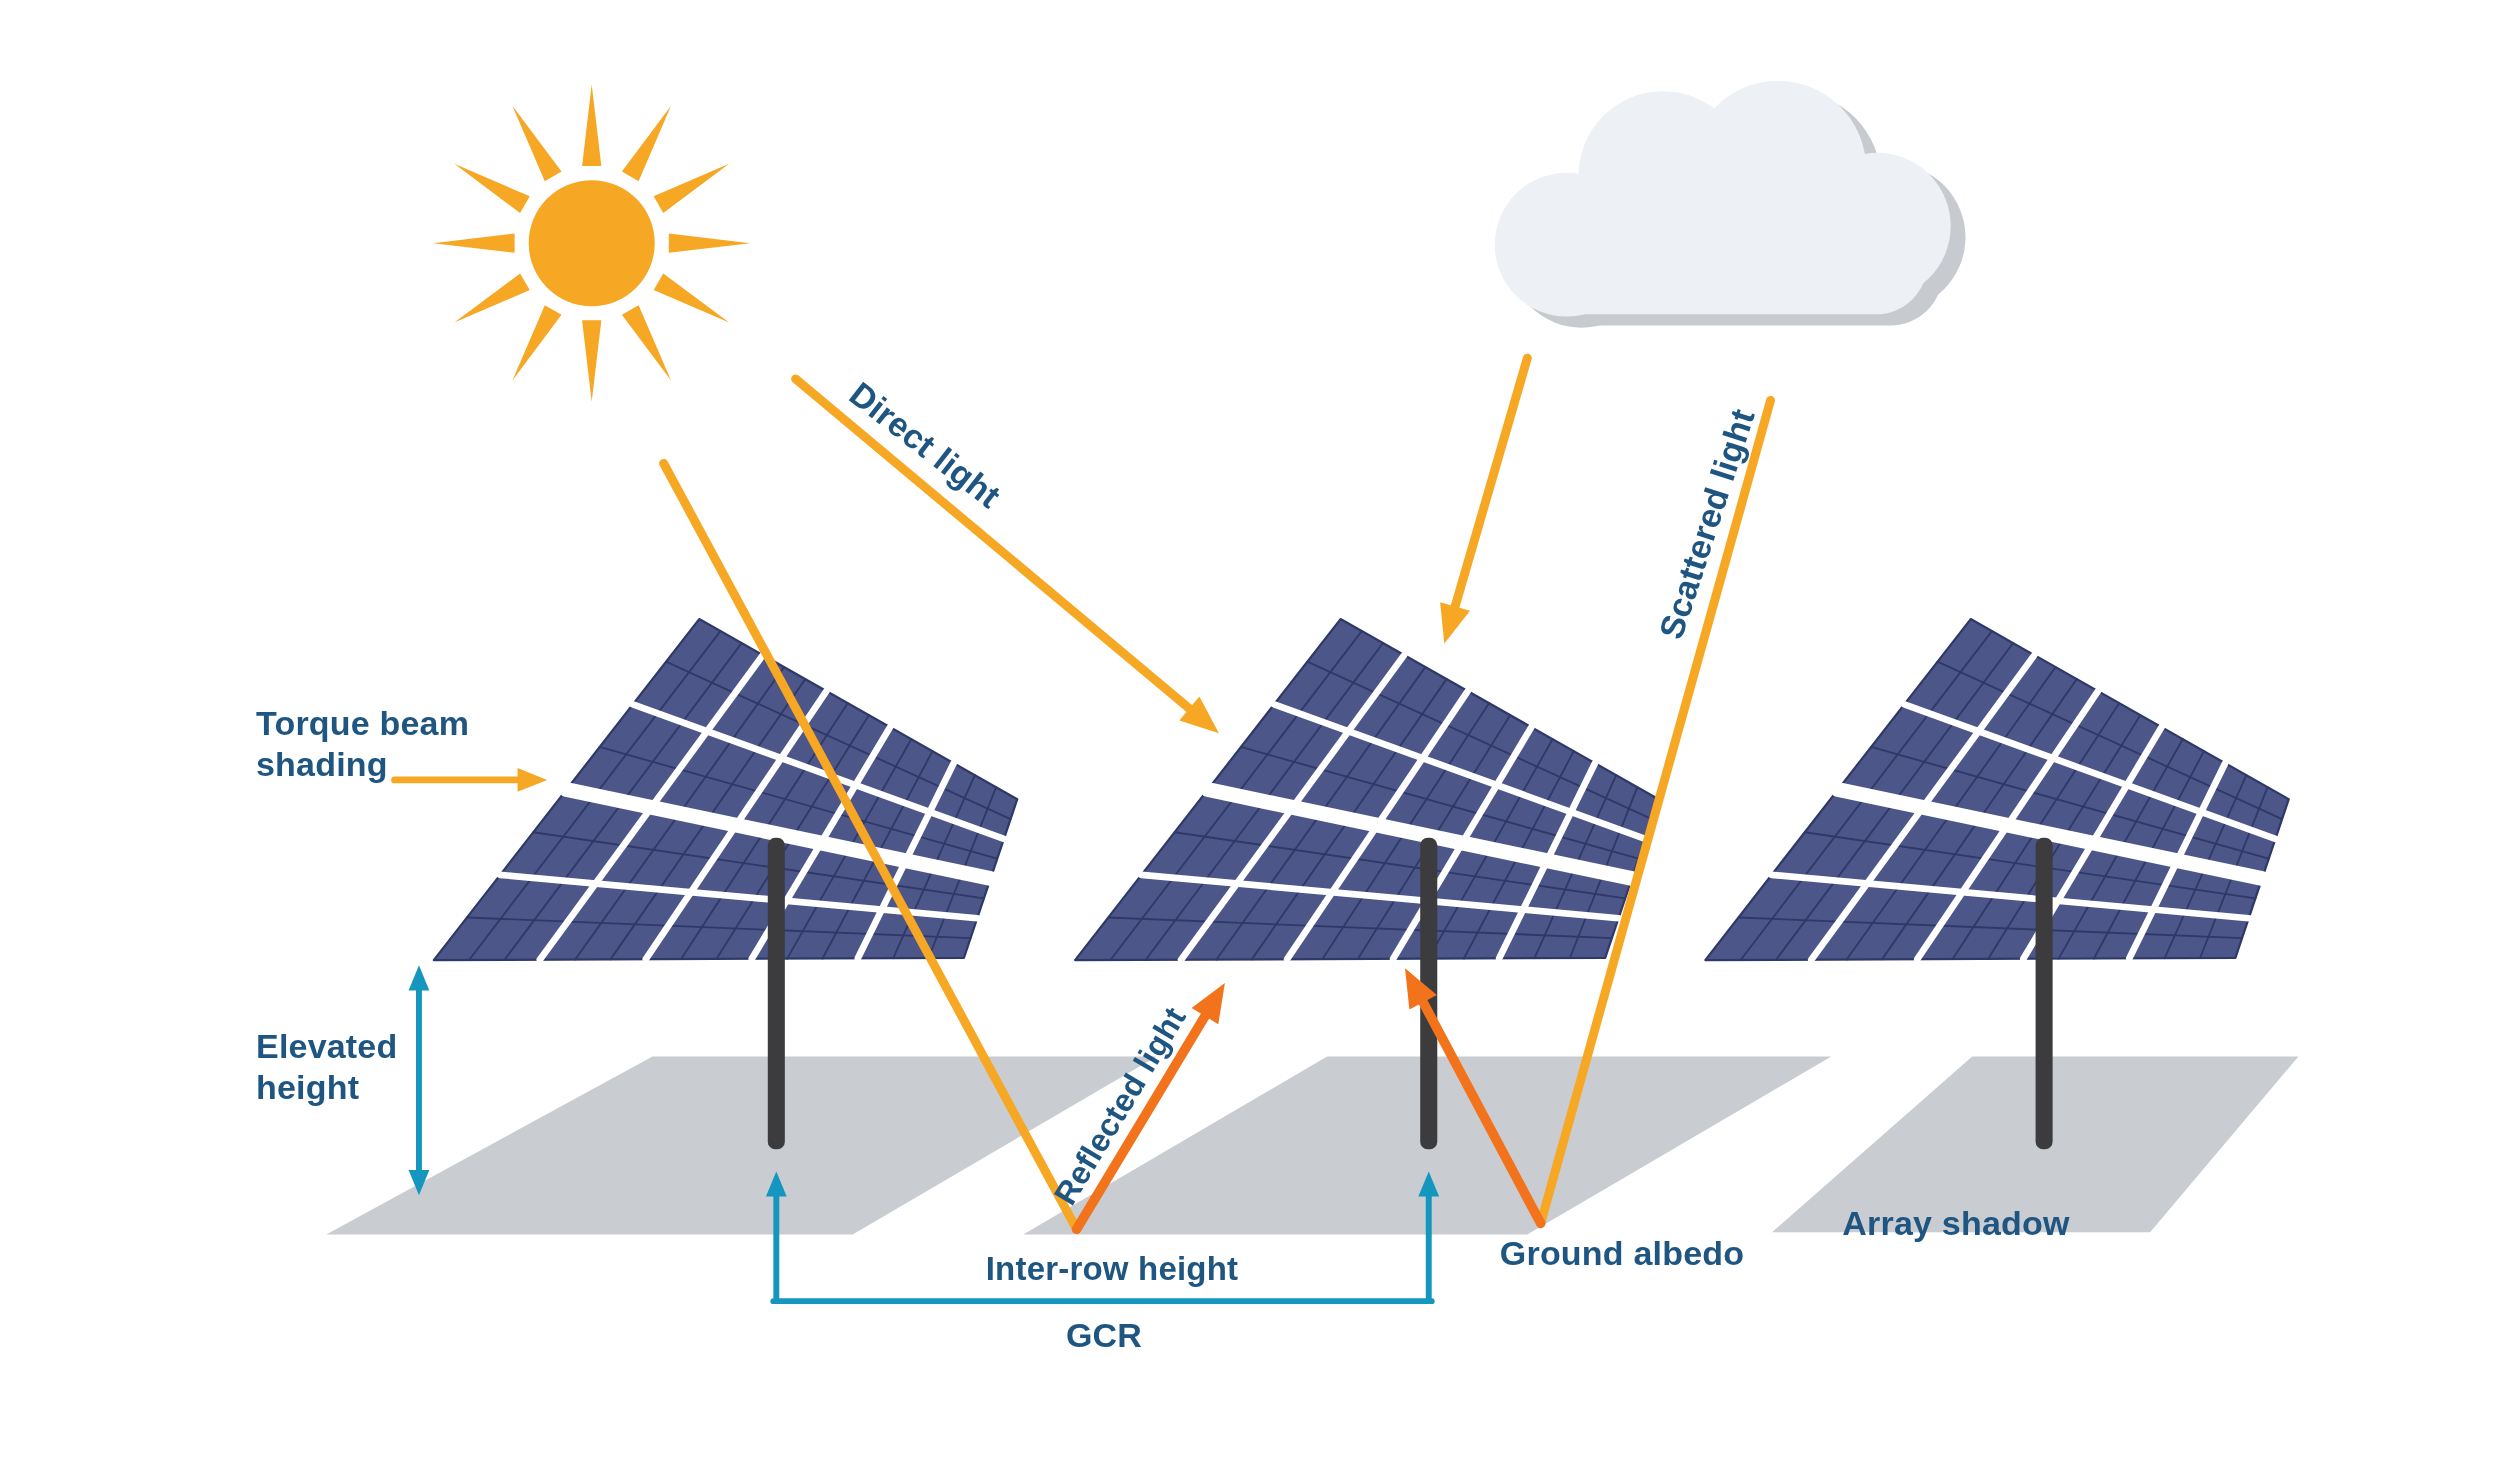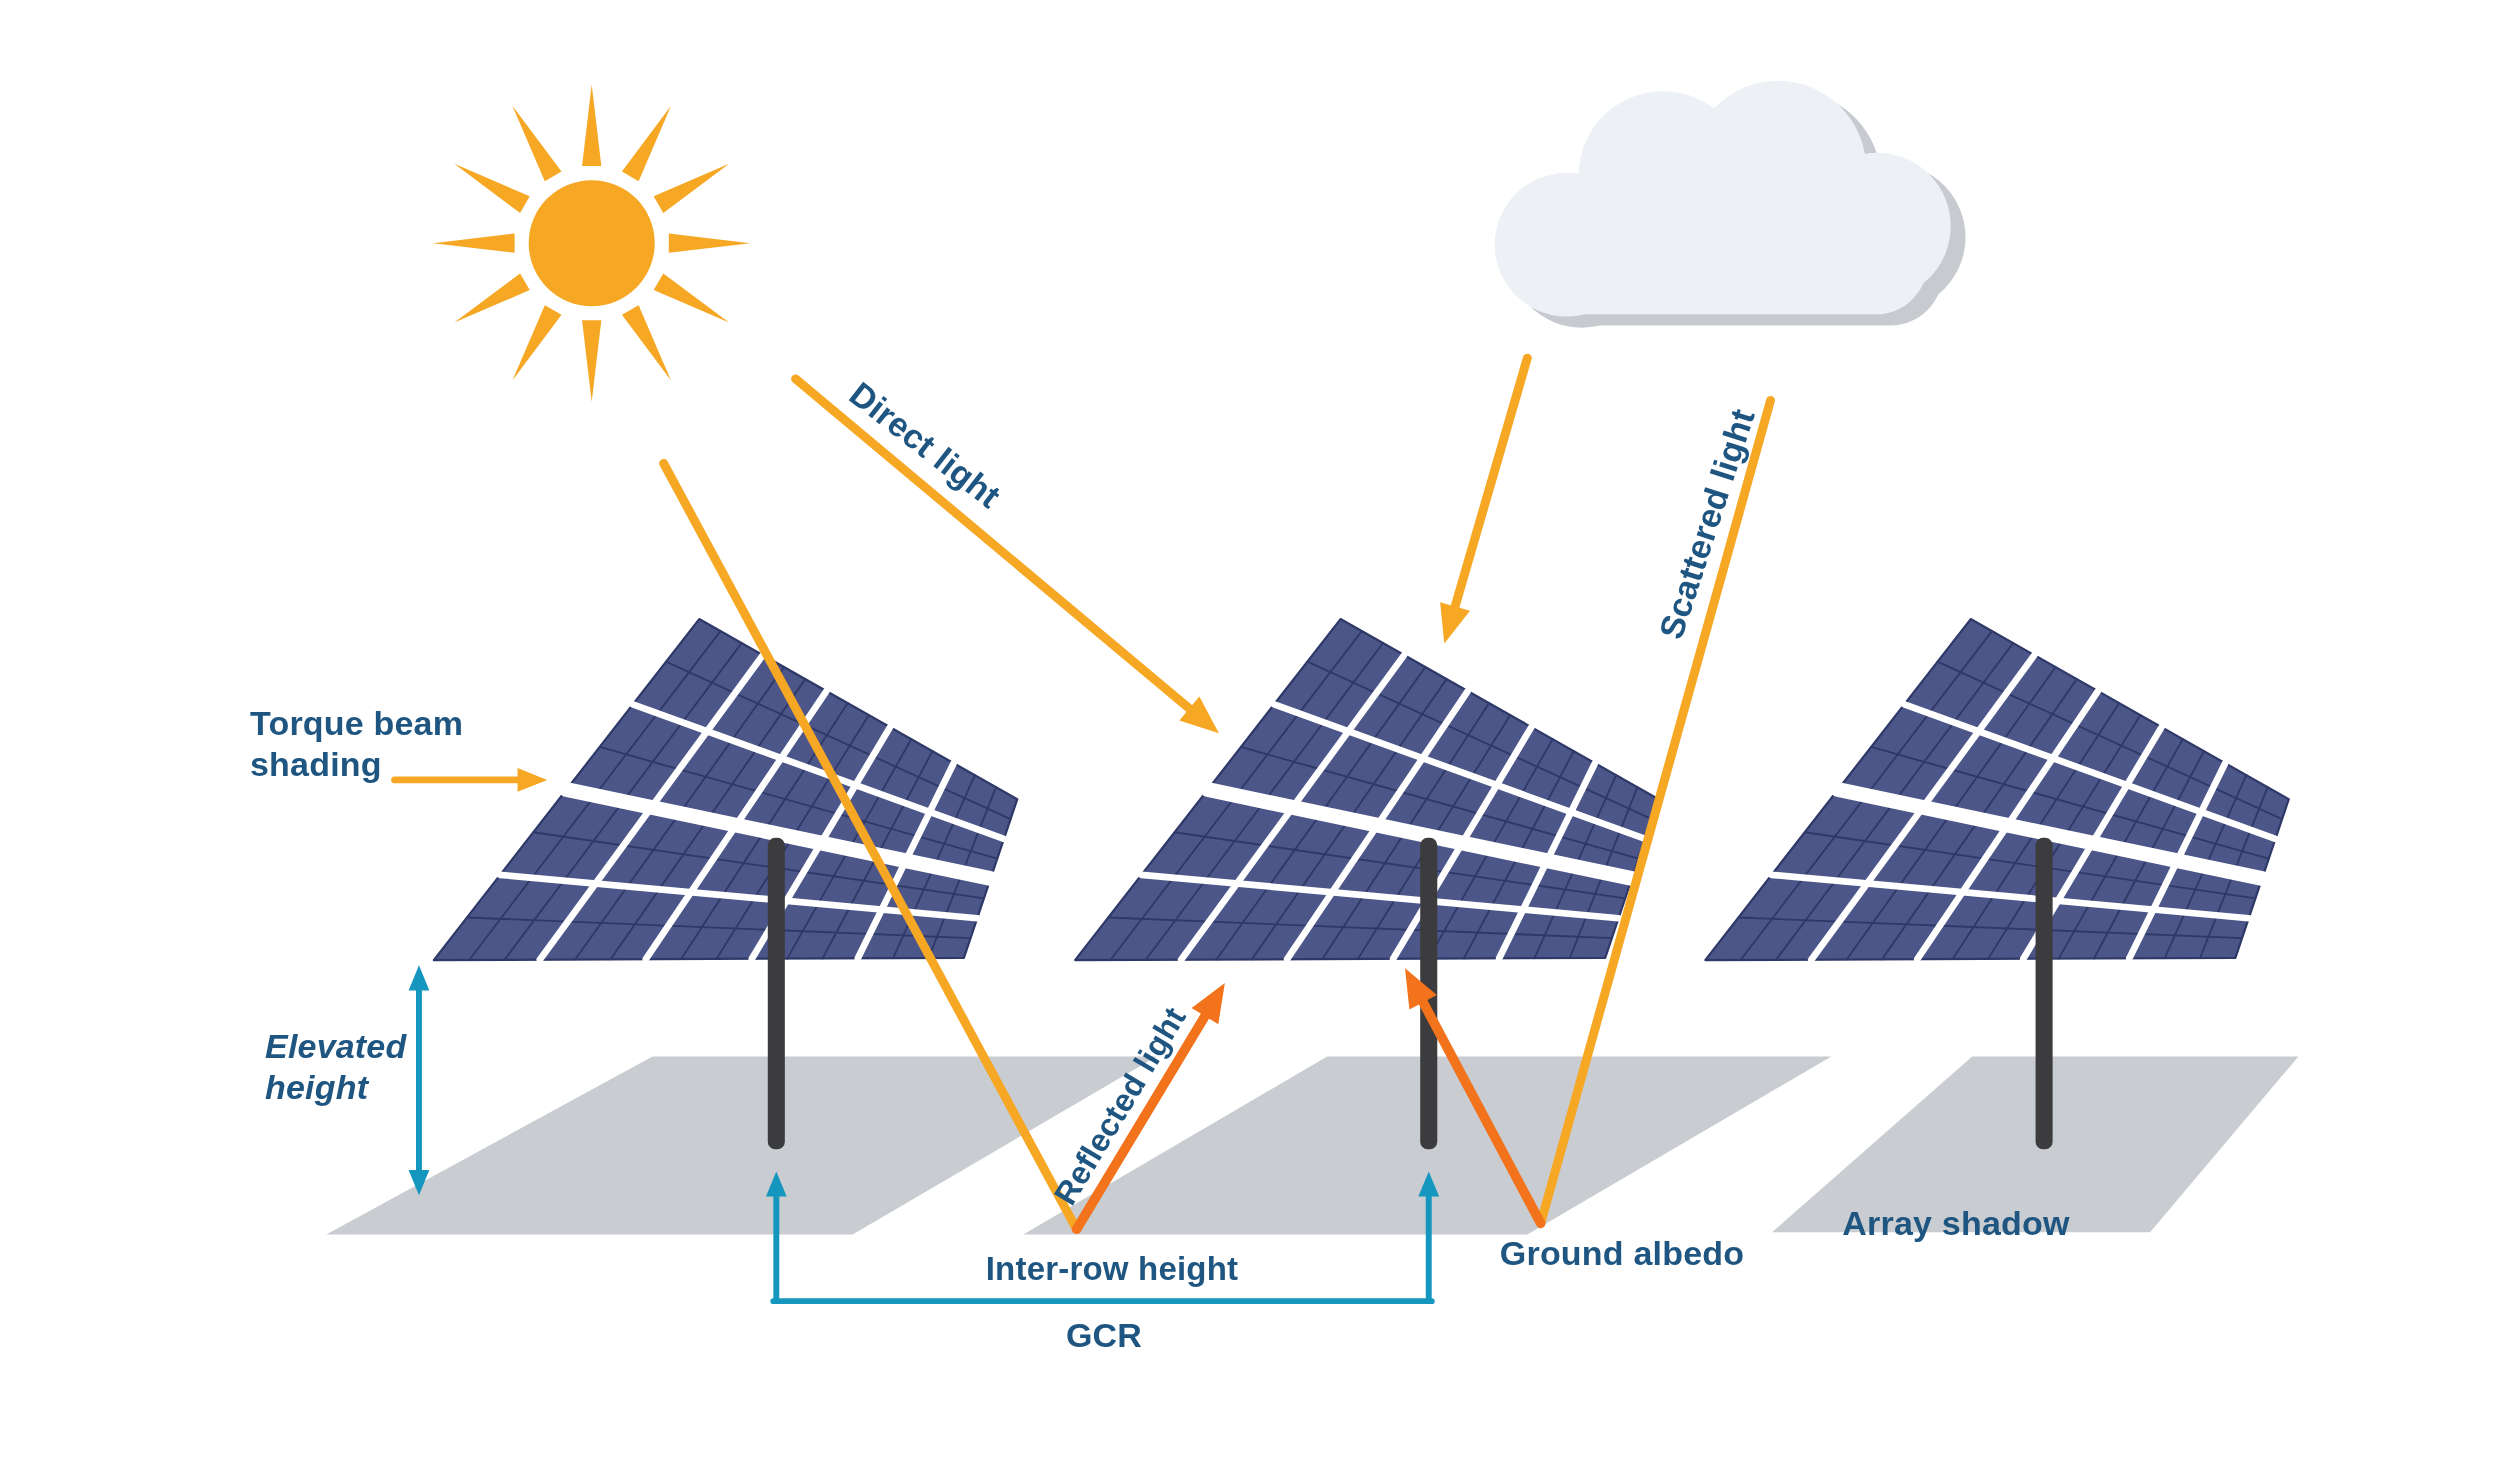--- a/index.html
+++ b/index.html
@@ -7,22 +7,22 @@
     position:relative;width:2512px;height:1465px;overflow:hidden;
     background:var(--bg,#fff);
     font-family:"Liberation Sans", sans-serif;
   }
   .canvas svg{position:absolute;left:0;top:0;}
   .lbl{
     position:absolute;color:var(--text-blue,#1f5581);
     font-weight:600;font-size:34px;line-height:1.2;letter-spacing:0.2px;
     white-space:pre-line;
   }
-  #lbl-torque{left:250px;top:703px;}
-  #lbl-elevated{left:265px;top:1026px;font-style:italic;}
+  #lbl-torque{left:256px;top:703px;}
+  #lbl-elevated{left:256px;top:1026px;}
   #lbl-direct{left:925px;top:445px;transform:translate(-50%,-50%) rotate(38deg);white-space:nowrap;}
   #lbl-scattered{left:1707px;top:524px;transform:translate(-50%,-50%) rotate(-72deg);white-space:nowrap;}
   #lbl-reflected{left:1120px;top:1106px;transform:translate(-50%,-50%) rotate(-59deg);white-space:nowrap;font-size:32px;}
   #lbl-interrow{left:1112px;top:1269px;transform:translate(-50%,-50%);white-space:nowrap;font-size:33px;}
   #lbl-gcr{left:1104px;top:1335px;transform:translate(-50%,-50%);white-space:nowrap;}
   #lbl-albedo{left:1622px;top:1253px;transform:translate(-50%,-50%);white-space:nowrap;}
   #lbl-arrayshadow{left:1956px;top:1223px;transform:translate(-50%,-50%);white-space:nowrap;}
 </style>
 </head>
 <body>

